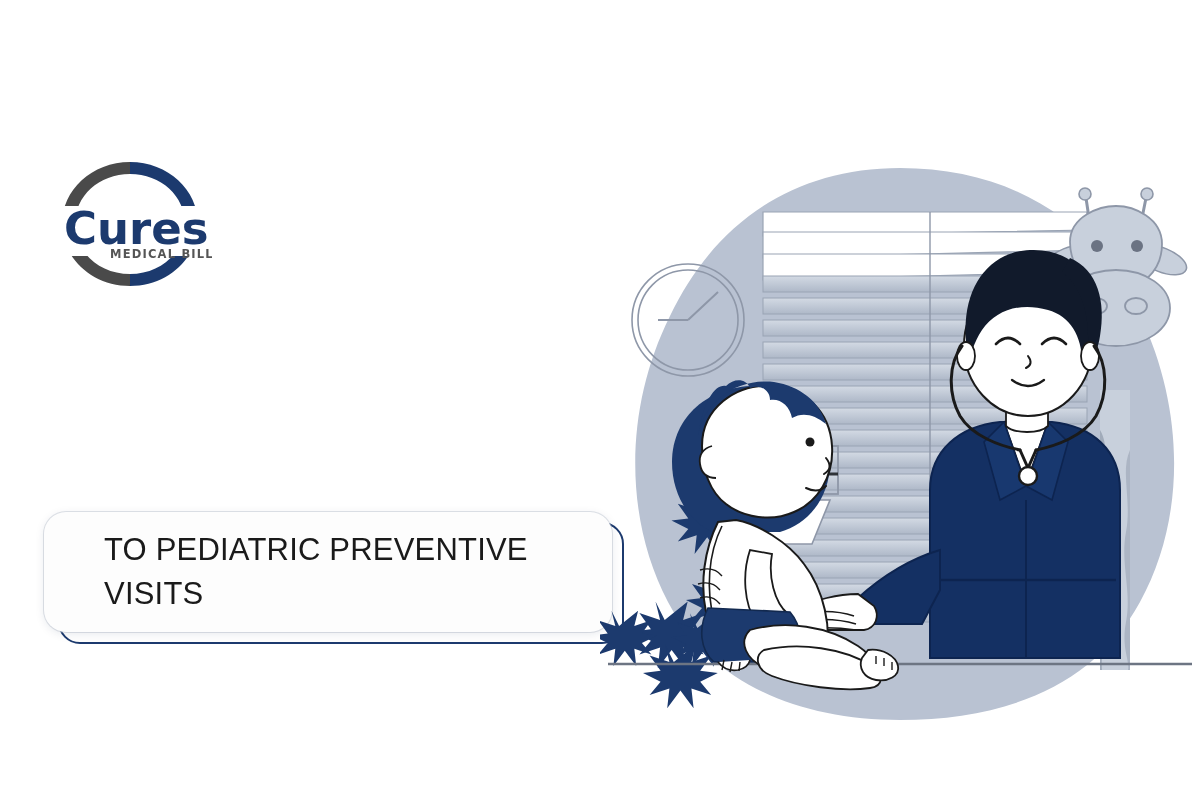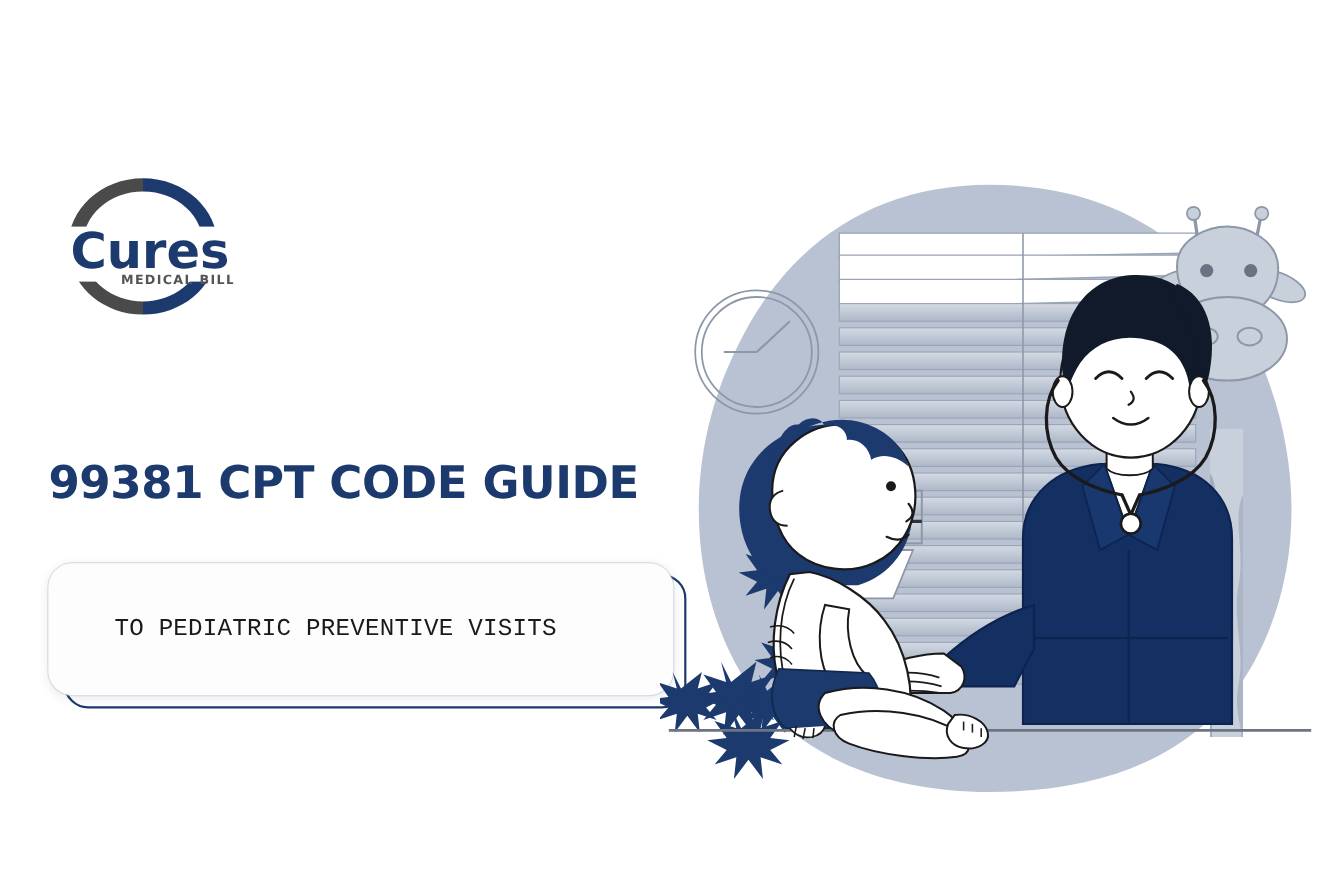--- a/index.html
+++ b/index.html
@@ -42,24 +42,24 @@
   .card-face {
     position: absolute; left: 0; top: 0;
     width: 568px; height: 120px;
     background: #fdfdfd;
     border-radius: 22px;
     box-shadow: 0 2px 10px rgba(20,40,80,0.10), 0 0 0 1px rgba(200,205,215,0.55);
     display: flex; align-items: center;
   }
   .card-text {
     padding: 0 36px 0 60px;
-    font-size: 22px;
+    font-size: 31px;
     line-height: 1.42;
     color: #1a1a1a;
-    font-family: Liberation Mono, monospace;
+    font-family: Liberation Sans, sans-serif;
     letter-spacing: 0.2px;
   }
 
   
   .illus { position: absolute; left: 600px; top: 150px; width: 600px; height: 620px; }
   .illus svg { display: block; width: 600px; height: 620px; }
 </style>
 </head>
 <body>
 
@@ -75,21 +75,20 @@
       <g>
         <path d="M78 14 C116 14 146 42 146 76 C146 110 116 138 78 138 L78 126 C109 126 133 104 133 76 C133 48 109 26 78 26 Z" fill="#1c3a6e"></path>
       </g>
 
       <rect x="6" y="58" width="156" height="50" fill="#ffffff"></rect>
       <text x="12" y="96" font-family="DejaVu Sans, sans-serif" font-size="45" font-weight="700" fill="#1c3a6e">CuresMB</text>
       <text x="58" y="110" font-family="DejaVu Sans, sans-serif" font-size="11.5" font-weight="700" letter-spacing="1.2" fill="#555555">MEDICAL BILLING</text>
     </svg>
   </div>
 
-  <div class="headline">99381 CPT CODE GUIDE</div>
 
   <div class="card-wrap">
     <div class="card-outline"></div>
     <div class="card-face">
       <div class="card-text">TO PEDIATRIC PREVENTIVE VISITS</div>
     </div>
   </div>
 
   <div class="illus">
     <svg viewBox="0 0 600 620" xmlns="http://www.w3.org/2000/svg" aria-hidden="true">

